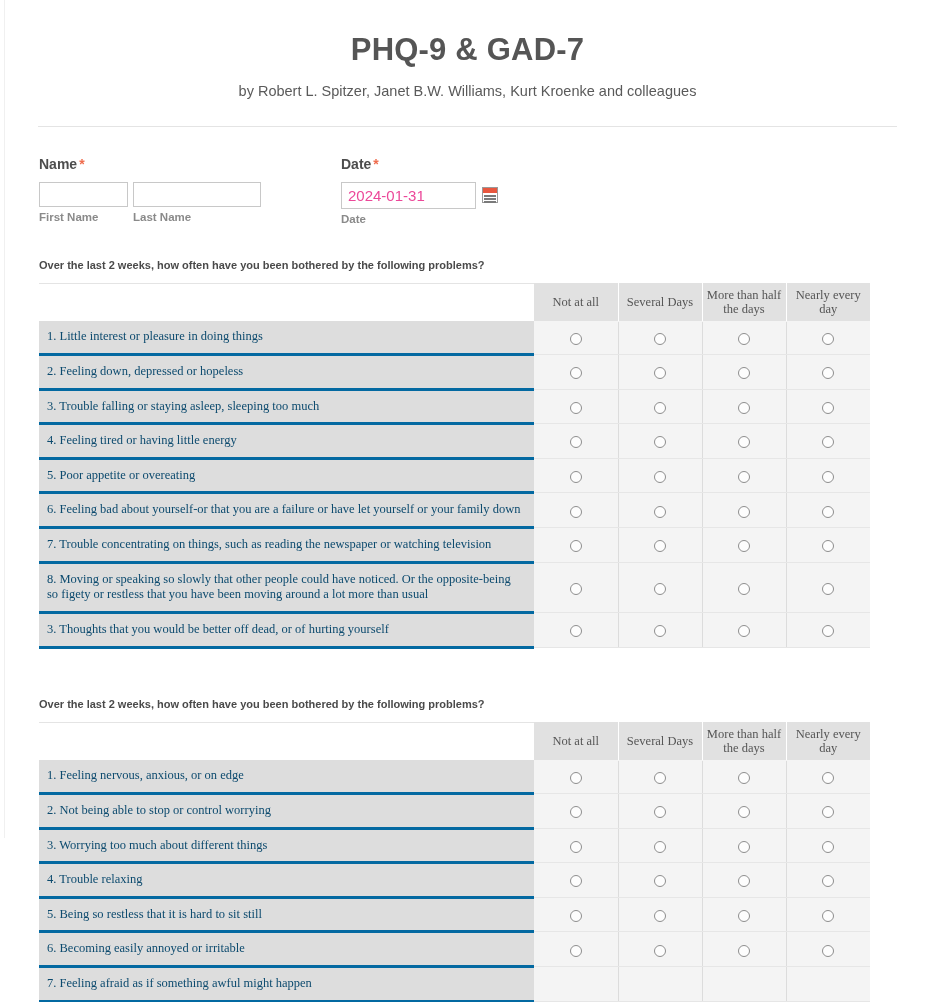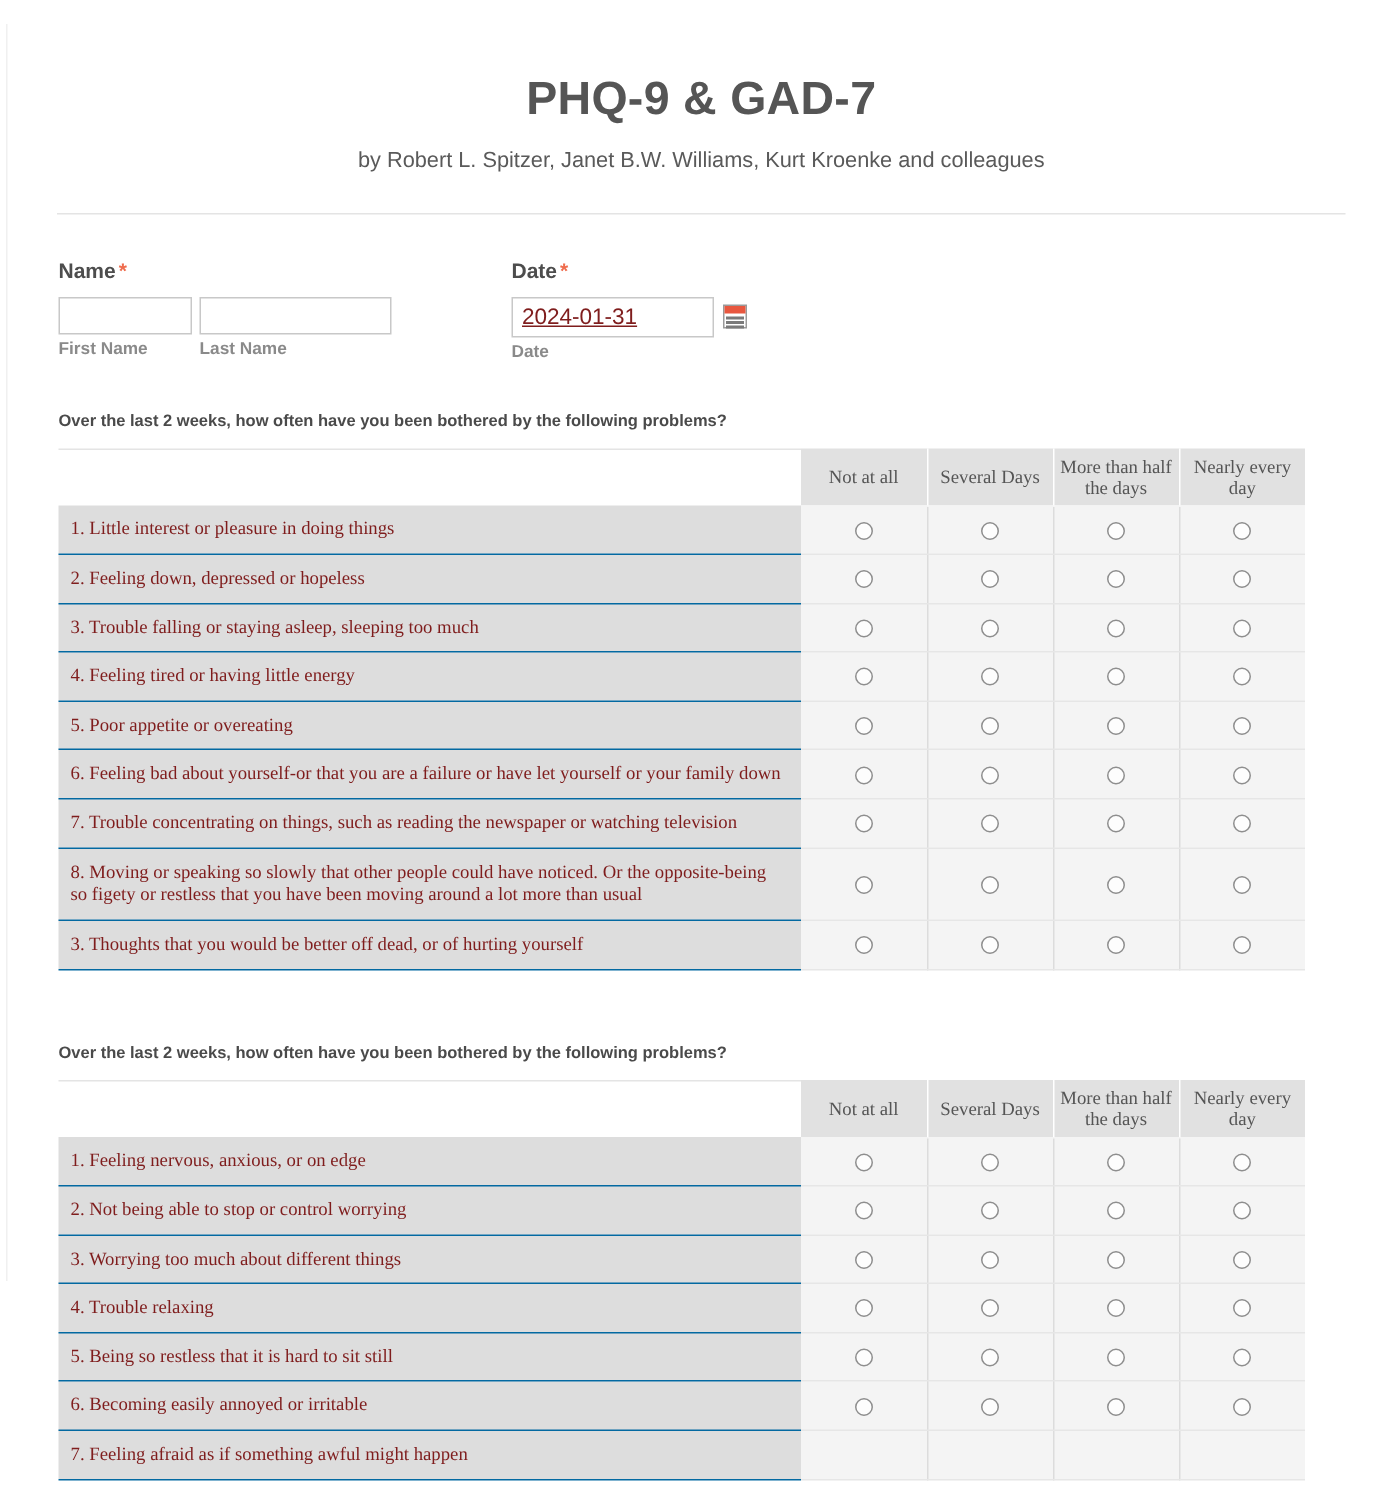--- a/index.html
+++ b/index.html
@@ -12,21 +12,21 @@
   }
   body {
     width: 930px;
     height: 1002px;
     position: relative;
     overflow: hidden;
   }
   .form-card {
     position: absolute;
     left: 4px;
-    top: 16px;
+    top: 0;
     width: 926px;
     height: 838px;
     background: #ffffff;
     border-left: 1px solid #f0f0f0;
   }
 
   
   .form-header {
     padding-top: 33px;
     text-align: center;
@@ -89,23 +89,22 @@
     color: #8a8a8a;
     margin-top: 4px;
     line-height: 1.2;
     font-weight: bold;
   }
   .date-row { display: flex; align-items: flex-start; gap: 6px; }
   .input-date {
     width: 135px;
     height: 27px;
     font-size: 15px;
-    color: #7f1d1d;
+    color: #ec4899;
     padding: 2px 6px;
-    text-decoration: underline;
   }
   .cal-icon {
     width: 16px; height: 16px;
     margin-top: 5px;
     position: relative;
     display: inline-block;
     background: #ffffff;
     border: 1px solid #9a9a9a;
     cursor: pointer;
     flex: 0 0 auto;
@@ -158,25 +157,25 @@
   }
   .matrix thead th:last-child { border-right: none; margin-left: 20px; }
   .matrix thead th.blank-head {
     background: #ffffff;
     border-right: none;
     border-bottom: none;
     border-top: 1px solid #e4e4e4;
   }
   .matrix tbody td.q-cell {
     background: #dddddd;
-    color: #7f1d1d;
+    color: #0c4a6e;
     font-size: 12.5px;
     line-height: 1.25;
     padding: 8px 10px 8px 8px;
-    border-bottom: 1px solid #0369a1;
+    border-bottom: 3px solid #0369a1;
   }
   .matrix tbody td.opt-cell {
     background: #f4f4f4;
     text-align: center;
     border-right: 1px solid #dcdcdc;
     border-bottom: 1px solid #e6e6e6;
   }
   .matrix tbody td.opt-cell:last-child { border-right: none; }
   .radio {
     display: inline-block;

